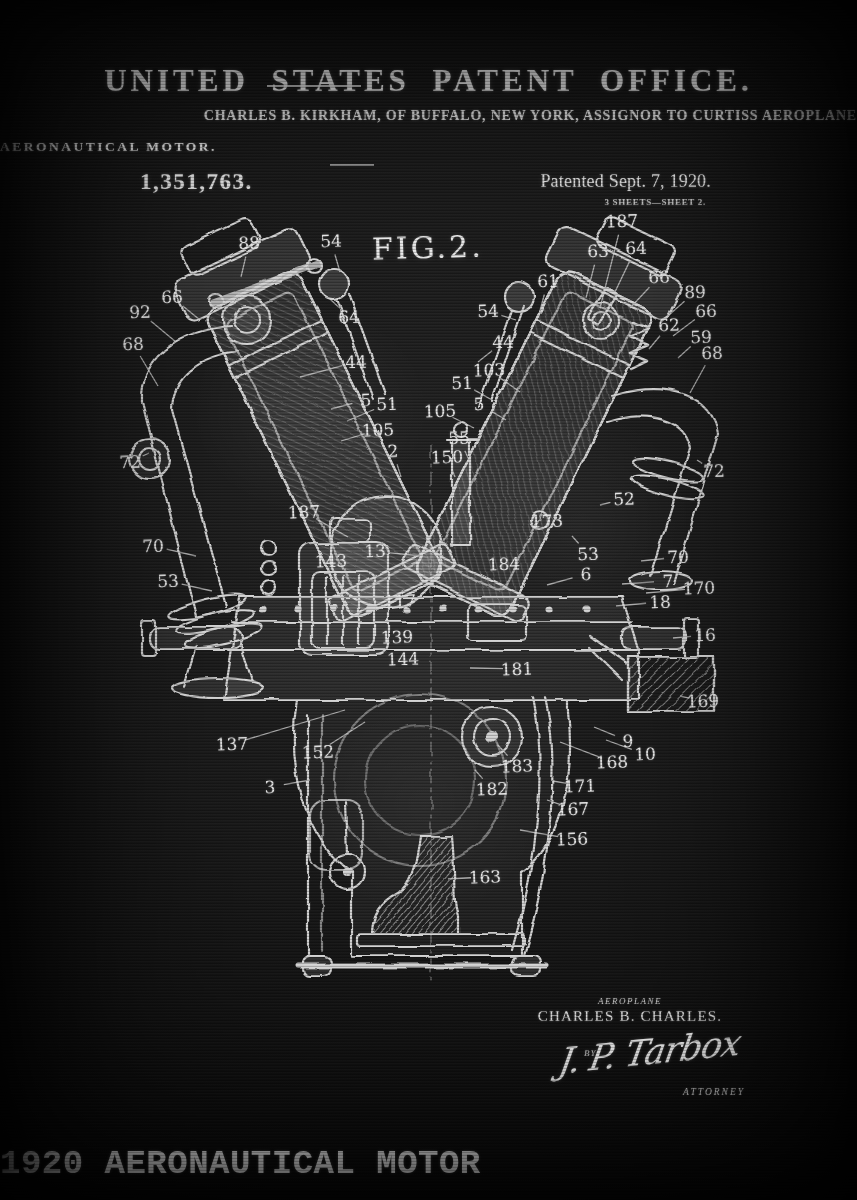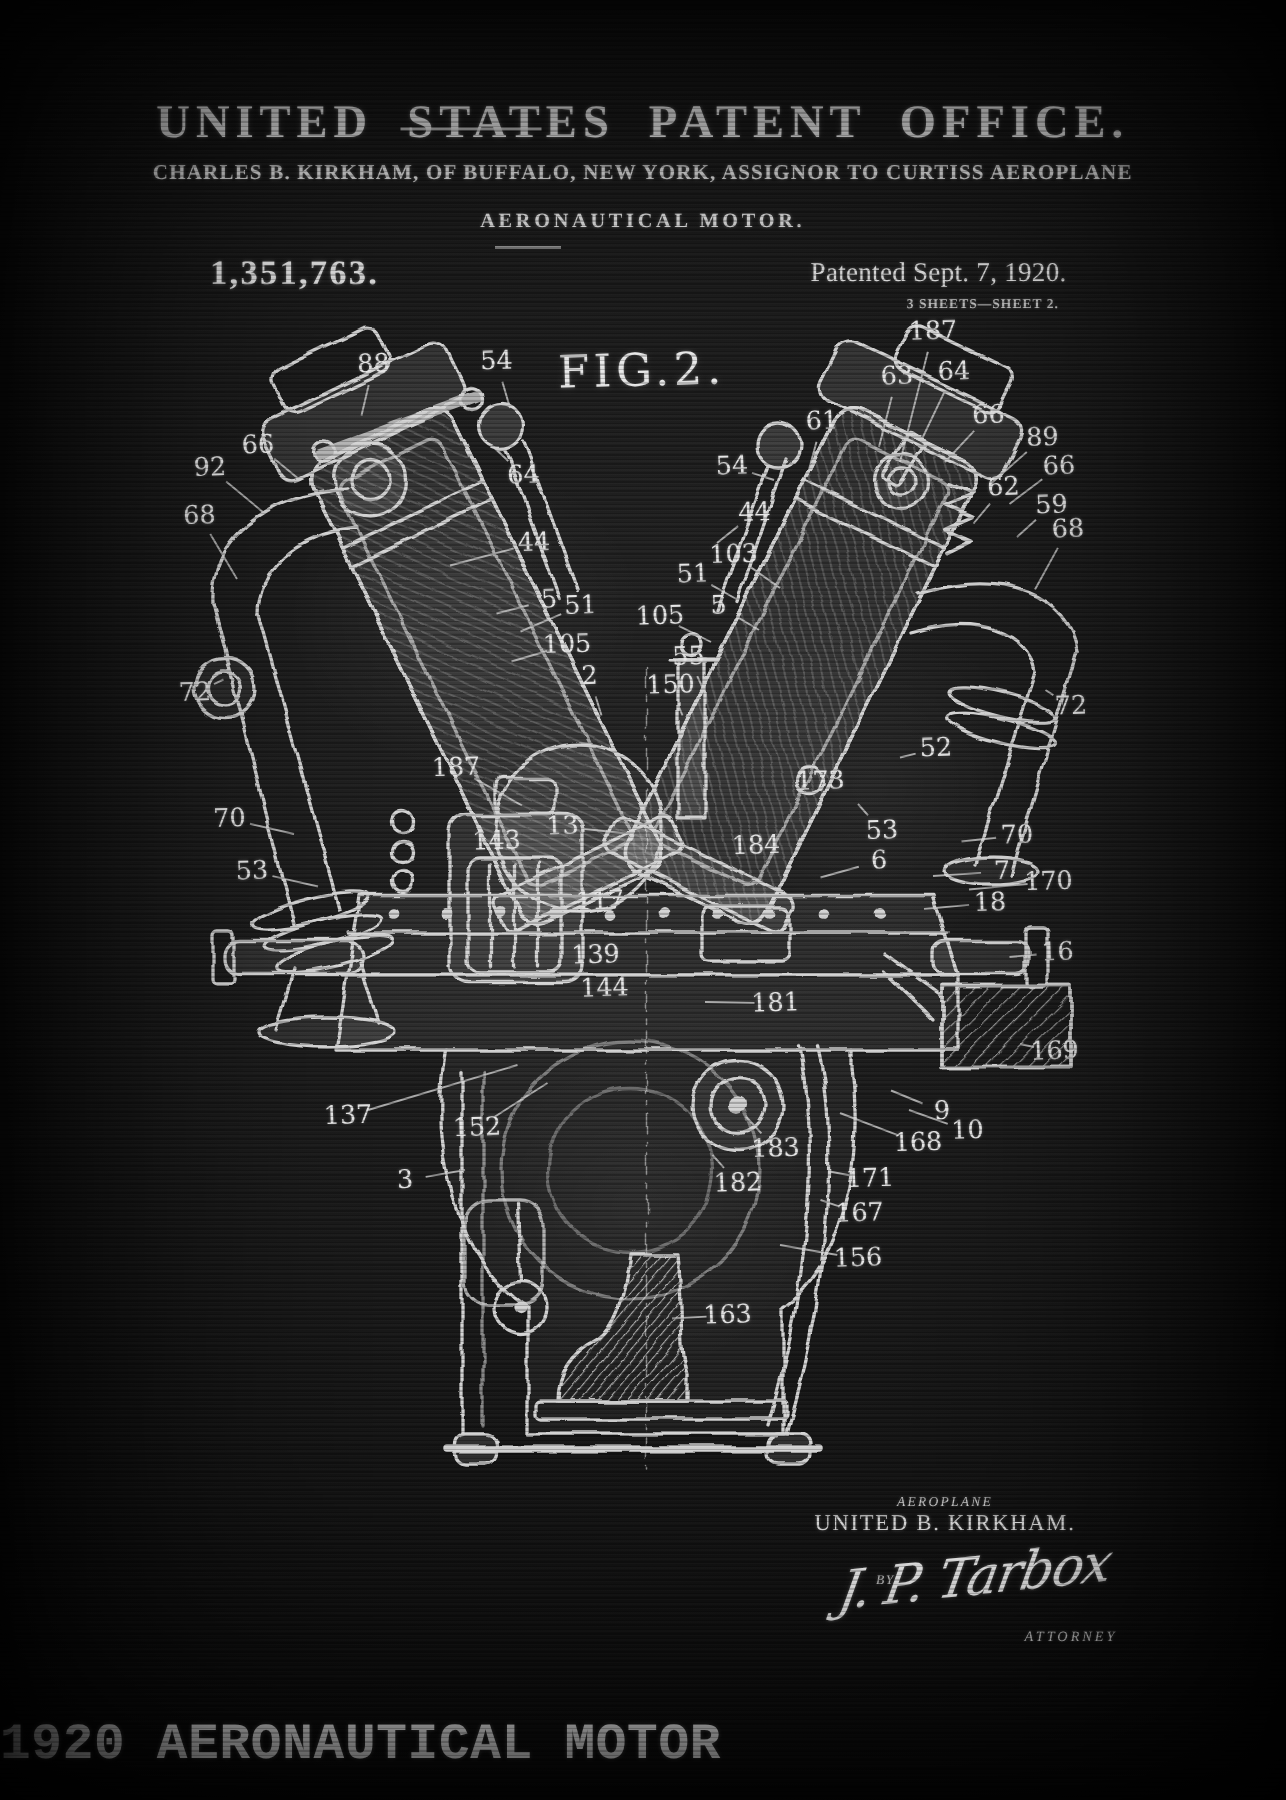--- a/index.html
+++ b/index.html
@@ -17,22 +17,22 @@
   .d2{left:420px;top:360px;width:320px;height:330px;background:radial-gradient(closest-side,rgba(255,255,255,0.045),transparent 70%);}
   .d3{left:260px;top:640px;width:330px;height:330px;background:radial-gradient(closest-side,rgba(255,255,255,0.04),transparent 70%);}
 
   .chalktext{position:absolute;text-shadow:0 0 2px rgba(255,255,255,0.30), 0 0 6px rgba(255,255,255,0.10);}
 
   .office-title{top:42px;left:0;width:100%;text-align:center;font-size:31px;font-weight:bold;
     letter-spacing:4px;word-spacing:11px;color:#e3e3e3;z-index:3;}
   .rule1{position:absolute;top:85px;left:267px;width:94px;height:2px;background:#cfcfcf;opacity:.8;z-index:3;}
   .assignor{top:94px;left:0;width:100%;text-align:center;font-size:14px;font-weight:bold;
     letter-spacing:0.8px;line-height:15.5px;color:#d8d8d8;z-index:3;}
-  .assignor span{display:block;}
-  .invention-title{top:139px;left:0;width:100%;text-align:center;font-size:13.5px;font-weight:bold;letter-spacing:2.5px;z-index:3;}
+  .assignor span{display:block;text-align:right;}
+  .invention-title{top:139px;left:0;width:100%;text-align:left;font-size:13.5px;font-weight:bold;letter-spacing:2.5px;z-index:3;}
   .rule2{position:absolute;top:164px;left:330px;width:44px;height:2px;background:#bfbfbf;opacity:.75;z-index:3;}
   .patent-number{top:169px;left:140px;font-size:23px;font-weight:bold;letter-spacing:1.5px;z-index:3;}
   .patent-date{top:171px;right:146px;font-size:18px;font-weight:normal;letter-spacing:0.2px;z-index:3;}
   .sheet-info{top:197px;right:151px;font-size:9px;font-weight:bold;letter-spacing:0.7px;opacity:.85;z-index:3;}
   .fig-label{top:230px;left:372px;font-family:"DejaVu Serif",serif;font-size:30px;letter-spacing:3px;
     transform:rotate(-1.5deg);z-index:4;color:#eaeaea;}
 
   #engine-svg{position:absolute;inset:0;z-index:2;}
   #leader-svg{position:absolute;inset:0;z-index:4;pointer-events:none;}
   #leader-svg line{stroke:#d4d4d4;stroke-width:1.3;opacity:.78;}
@@ -338,21 +338,21 @@
       <span class="part-label" style="left: 580px; top: 786px;">171</span>
       <span class="part-label" style="left: 573px; top: 809px;">167</span>
       <span class="part-label" style="left: 572px; top: 839px;">156</span>
       <span class="part-label" style="left: 485px; top: 877px;">163</span>
       <span class="part-label" style="left: 232px; top: 744px;">137</span>
       <span class="part-label" style="left: 318px; top: 752px;">152</span>
       <span class="part-label" style="left: 270px; top: 787px;">3</span>
     </div>
 
   <div class="chalktext inventor-caption">AEROPLANE</div>
-  <div class="chalktext inventor-name">UNITED B. KIRKHAM.</div>
+  <div class="chalktext inventor-name">CHARLES B. CHARLES.</div>
   <div class="chalktext by-label">BY</div>
   <div class="chalktext attorney-signature">J. P. Tarbox</div>
   <div class="chalktext attorney-caption">ATTORNEY</div>
 
   <h2 class="chalktext poster-footer">1920 AERONAUTICAL MOTOR</h2>
 
   <div class="scanlines"></div>
   <div class="vignette"></div>
 </div>
 

